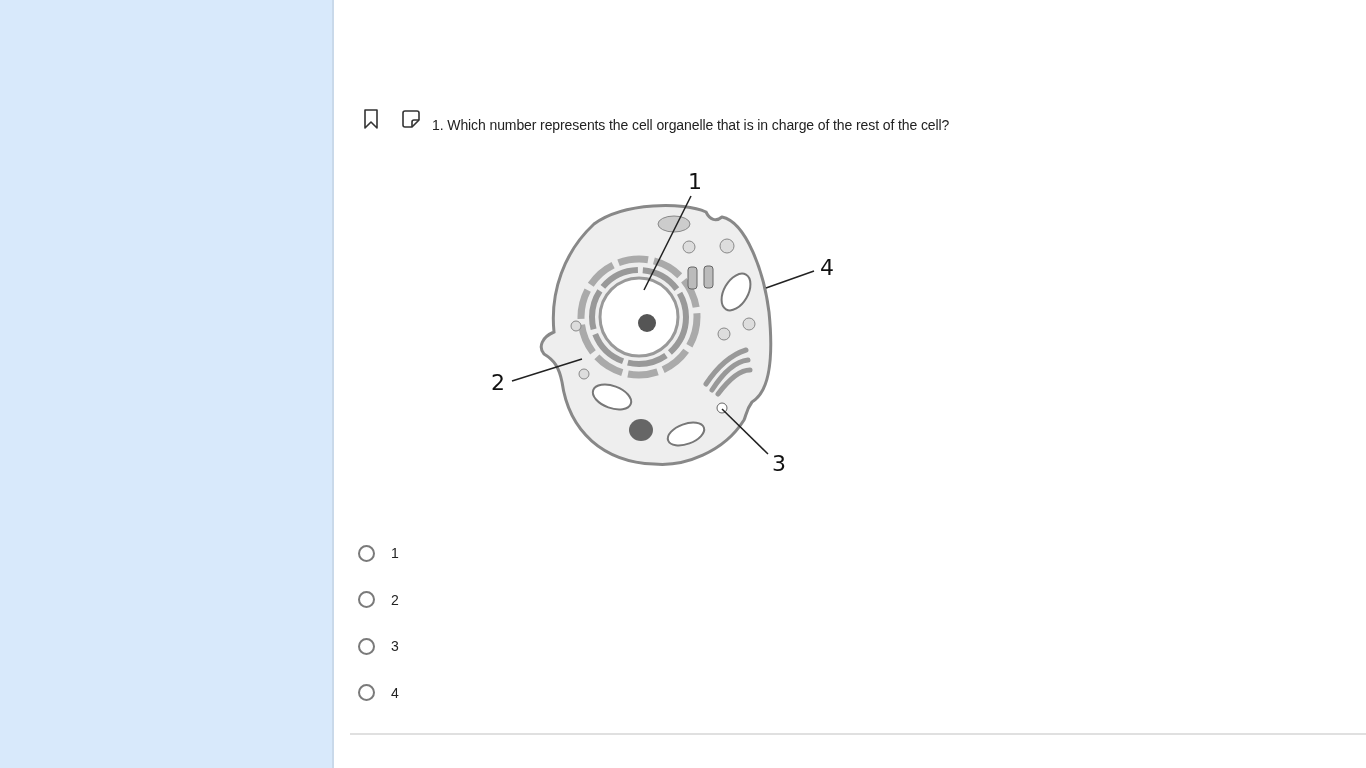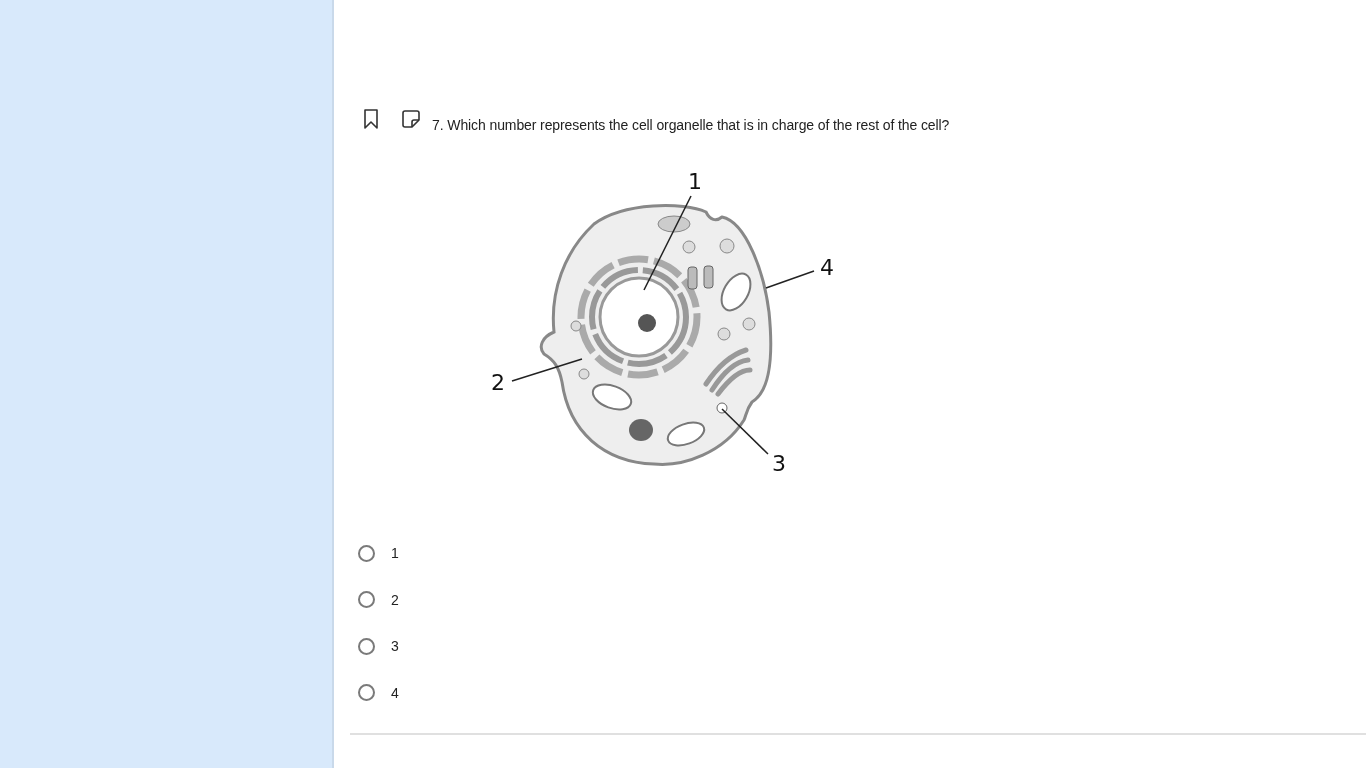--- a/index.html
+++ b/index.html
@@ -29,21 +29,21 @@
       <svg width="16" height="20" viewBox="0 0 16 20">
           <path d="M2 1 H14 V19 L8 13 L2 19 Z" fill="none" stroke="#333" stroke-width="1.6" stroke-linejoin="round"></path>
         </svg>
     </span>
     <span class="icon-btn note">
       <svg width="20" height="20" viewBox="0 0 20 20">
           <path d="M4 2 H16 Q18 2 18 4 V11 L11 18 H4 Q2 18 2 16 V4 Q2 2 4 2 Z" fill="none" stroke="#333" stroke-width="1.6" stroke-linejoin="round"></path>
           <path d="M11 18 V13 Q11 11 13 11 H18" fill="none" stroke="#333" stroke-width="1.6"></path>
         </svg>
     </span>
-    <span class="qtext">7. Which number represents the cell organelle that is in charge of the rest of the cell?</span>
+    <span class="qtext">1. Which number represents the cell organelle that is in charge of the rest of the cell?</span>
   </div>
 
   <div class="figure">
     <svg width="360" height="320" viewBox="0 0 360 320">
 
       <path d="M110 62 C140 40 200 40 222 50 C226 58 232 60 238 55 C262 60 280 110 285 150 C290 200 285 230 268 240 C262 248 262 254 260 258 C240 290 200 305 170 302 C120 300 85 270 78 220 C75 205 70 198 60 192 C54 185 58 175 70 170 C66 130 80 90 110 62 Z" fill="#eeeeee" stroke="#888" stroke-width="3"></path>
 
       <circle cx="155" cy="155" r="58" fill="none" stroke="#aaa" stroke-width="7" stroke-dasharray="30 6"></circle>
       <circle cx="155" cy="155" r="47" fill="none" stroke="#999" stroke-width="6" stroke-dasharray="40 5"></circle>
 

